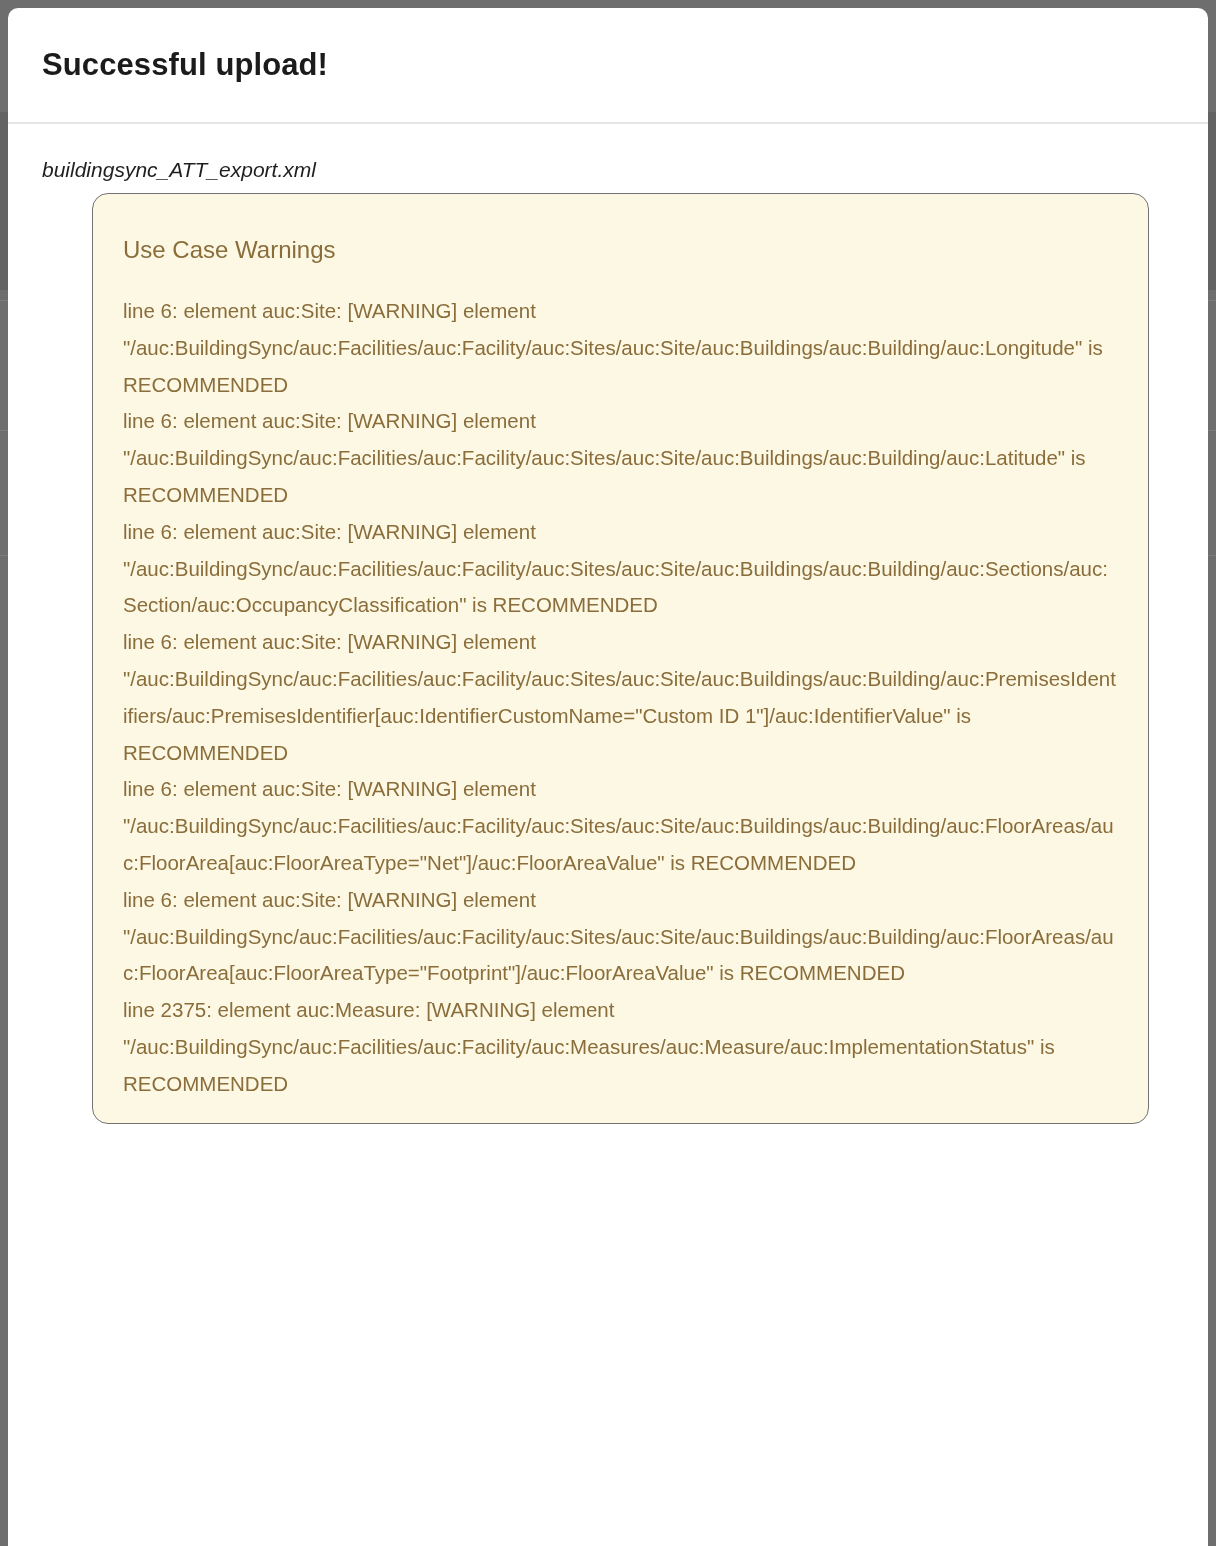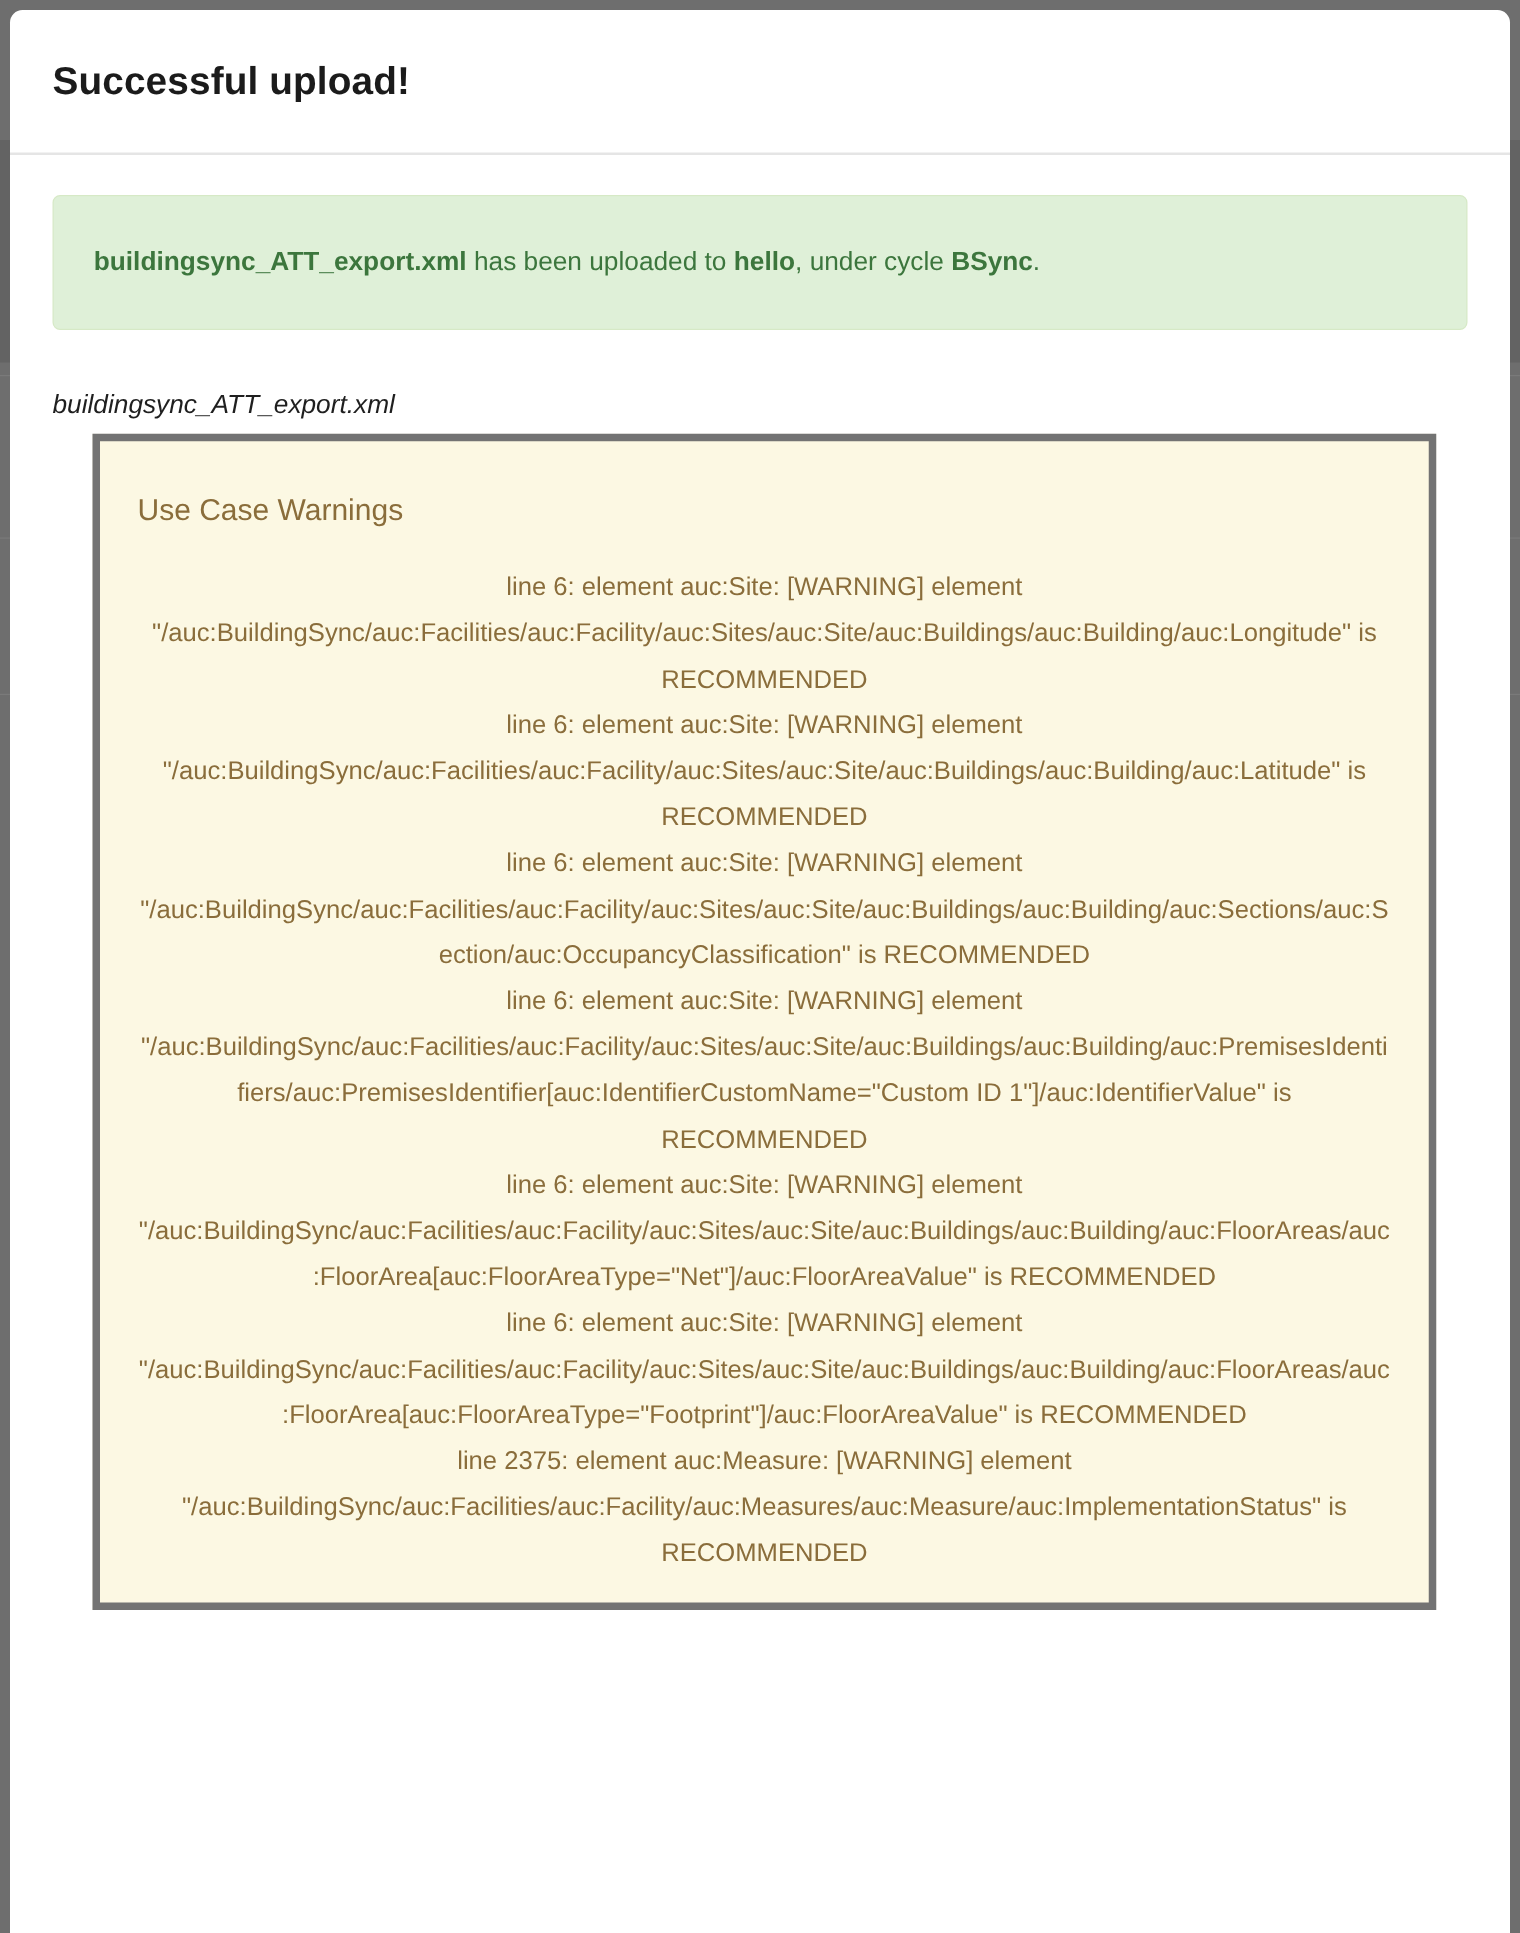--- a/index.html
+++ b/index.html
@@ -94,69 +94,65 @@
   .warn-filename {
     font-size: 21px;
     font-style: italic;
     color: #1f1f1f;
     line-height: 1.3;
     margin: 0 0 10px 0;
   }
 
   
   .warn-panel {
-    margin-left: 32px;
+    margin-left: 50px;
     margin-right: 25px;
     background: #fcf8e3;
-    border: 6px solid #737373;
-    border-radius: 0;
+    border: 1px solid #737373;
+    border-radius: 16px;
     padding: 42px 30px 20px 30px;
     box-sizing: border-box;
     color: #8a6d3b;
   }
   .warn-panel-title {
     font-size: 24px;
     font-weight: 400;
     color: #8a6d3b;
     margin: 0 0 28px 0;
     line-height: 1.2;
   }
   .warn-list {
     font-size: 20.5px;
     line-height: 36.8px;
     color: #8a6d3b;
     word-break: break-word;
     overflow-wrap: anywhere;
   }
   .warn-item {
     margin: 0;
-    text-align: center;
   }
 </style>
 </head>
 <body>
 
 <div class="backdrop">
   <div class="backdrop-band b1"></div>
   <div class="backdrop-band b2"></div>
   <div class="backdrop-band b3"></div>
   <div class="backdrop-band b4"></div>
 </div>
 
 <div class="modal">
 
   <div class="modal-header">
     <div class="modal-title">Successful upload!</div>
   </div>
 
   <div class="modal-body">
 
-    <div class="alert-success">
-      <div class="txt"><b>buildingsync_ATT_export.xml</b><span> has been uploaded to </span><b>hello</b><span>, under cycle </span><b>BSync</b><span>.</span></div>
-    </div>
 
 
     <p class="warn-filename">buildingsync_ATT_export.xml</p>
 
     <div class="warn-panel">
       <h3 class="warn-panel-title">Use Case Warnings</h3>
       <div class="warn-list">
           <div class="warn-item">line 6: element auc:Site: [WARNING] element "/auc:BuildingSync/auc:Facilities/auc:Facility/auc:Sites/auc:Site/auc:Buildings/auc:Building/auc:Longitude" is RECOMMENDED</div>
           <div class="warn-item">line 6: element auc:Site: [WARNING] element "/auc:BuildingSync/auc:Facilities/auc:Facility/auc:Sites/auc:Site/auc:Buildings/auc:Building/auc:Latitude" is RECOMMENDED</div>
           <div class="warn-item">line 6: element auc:Site: [WARNING] element "/auc:BuildingSync/auc:Facilities/auc:Facility/auc:Sites/auc:Site/auc:Buildings/auc:Building/auc:Sections/auc:Section/auc:OccupancyClassification" is RECOMMENDED</div>

